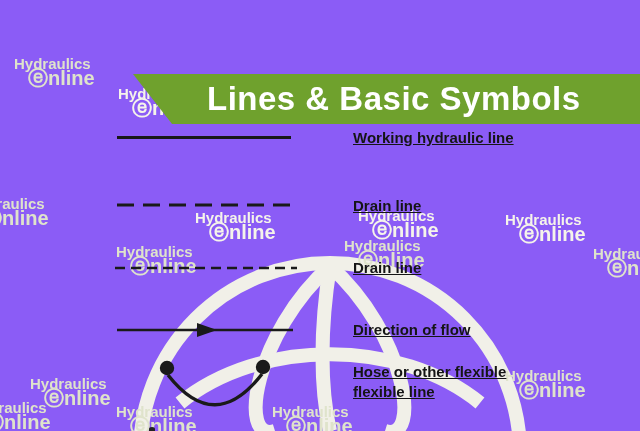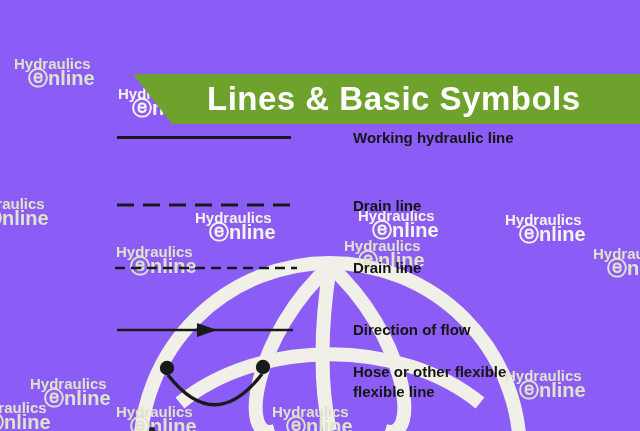--- a/index.html
+++ b/index.html
@@ -17,21 +17,21 @@
   
   .banner{position:absolute;left:133px;top:29px;width:507px;height:50px;z-index:2;
     clip-path:polygon(0% 0%,100% 0%,100% 100%,7.7% 100%);
     display:flex;align-items:center;margin-top:45px;}
   .banner-title{padding-left:74px;font-size:33px;font-weight:700;letter-spacing:.5px;}
 
   
   .sym{position:absolute;z-index:1;}
   .solid-line{left:117px;top:136px;width:174px;height:3px;background:#181818;}
   .row-label{position:absolute;left:353px;z-index:1;color:#151515;font-weight:700;
-    font-size:15px;line-height:17px;}
+    font-size:15px;line-height:17px;text-decoration:underline;}
   .row-label.wrap{width:180px;line-height:19.5px;}
   .cutoff-mark{position:absolute;left:149px;top:427px;width:6px;height:4px;background:#222;
     border-radius:50% 50% 0 0;z-index:1;}
 </style>
 </head>
 <body>
 
 <div id="stage">
 
   <div class="wm-layer">

